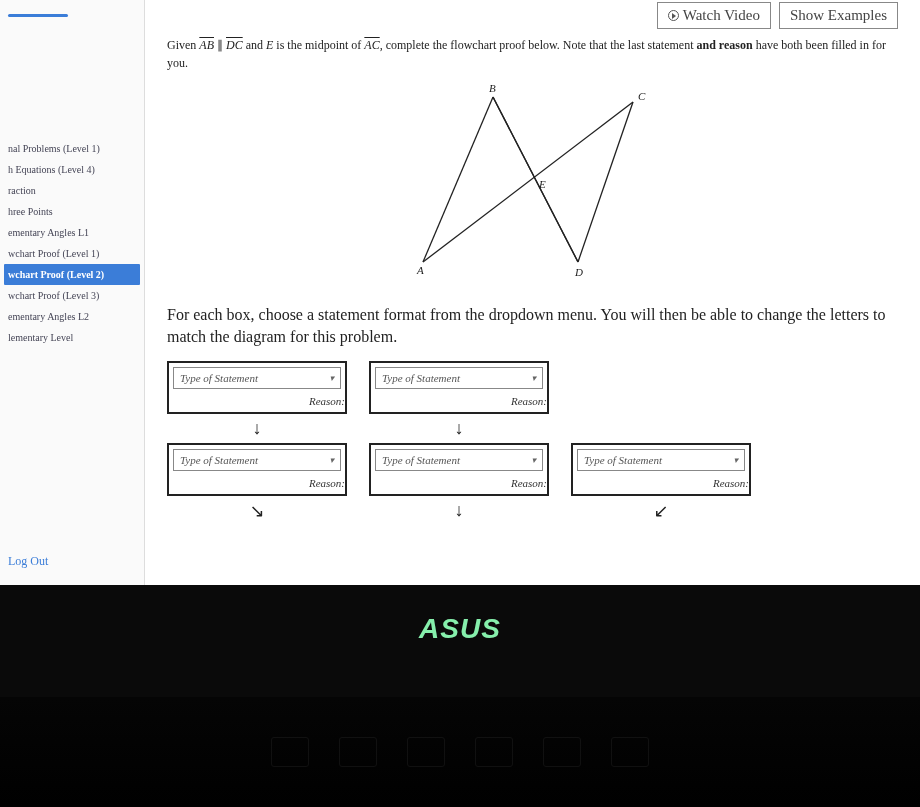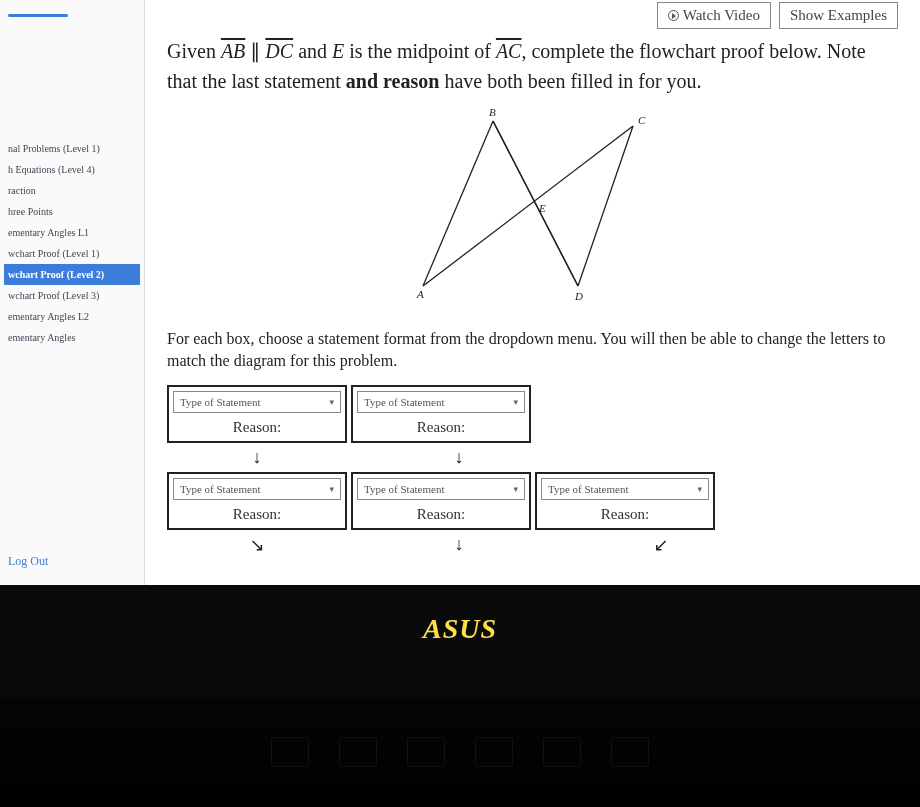--- a/index.html
+++ b/index.html
@@ -15,45 +15,45 @@
   .sidebar-bottom { margin-top: auto; padding: 8px 4px; }
   .logout { color: #3b7dd8; font-size: 12px; cursor: pointer; }
   
   .main { flex: 1; padding: 8px 22px; position: relative; overflow: hidden; }
   
   .top-buttons { position: absolute; top: 2px; right: 22px; display: flex; gap: 8px; }
   .top-btn { border: 1px solid #888; background: #fff; padding: 4px 10px; font-size: 15px; color: #444; cursor: pointer; display: flex; align-items: center; gap: 4px; font-family: inherit; }
   .play-circle { width: 11px; height: 11px; border: 1px solid #555; border-radius: 50%; display: inline-flex; align-items: center; justify-content: center; }
   .play-circle .t { width:0;height:0;border-left:4px solid #555;border-top:3px solid transparent;border-bottom:3px solid transparent;margin-left:1px;}
   
-  .given-text { font-size: 20px; color: #222; line-height: 1.5; margin-bottom: 10px; margin-top: 28px; }
+  .given-text { font-size: 12px; color: #222; line-height: 1.5; margin-bottom: 10px; margin-top: 28px; }
   .given-text .overline { text-decoration: overline; font-style: italic; }
   .given-text .ital { font-style: italic; }
   
   .diagram-wrap { text-align: center; margin: 10px 0 18px 0; }
   .diagram { display: inline-block; }
   .diagram svg { }
   .pt-label { font-size: 11px; fill: #222; font-family: Georgia, serif; font-style: italic; }
   
   .instruction { font-size: 16px; color: #222; margin: 14px 0 12px 0; line-height: 1.4; }
   
   .flowchart { position: relative; }
-  .flow-row { display: flex; gap: 4px; margin-bottom: 4px; justify-content: flex-start; }
+  .flow-row { display: flex; gap: 22px; margin-bottom: 4px; justify-content: flex-start; font-style: italic; }
   .flow-row.row2 { }
   .flow-box { width: 180px; border: 2px solid #222; background: #fff; position: relative; }
   .flow-stmt { border: 1px solid #888; margin: 4px; padding: 4px 6px; font-size: 11px; color: #555; display: flex; justify-content: space-between; align-items: center; cursor: pointer; background: #fff; }
   .flow-stmt .caret { font-size: 9px; color: #666; }
-  .flow-reason { text-align: center; font-size: 15px; color: #333; padding: 2px 0 5px 0; }
+  .flow-reason { text-align: right; font-size: 11px; color: #333; padding: 2px 0 5px 0; }
   
   .arrow-row { display: flex; gap: 22px; margin: 4px 0; }
   .arrow-cell { width: 180px; text-align: center; font-size: 18px; color: #222; }
   
   
   .bezel { background: #0a0a0a; height: 222px; position: relative; }
-  .bezel-logo { position: absolute; top: 28px; left: 50%; transform: translateX(-50%); color: #fde047; font-family: Liberation Serif, serif; font-weight: bold; font-size: 28px; letter-spacing: 1px; font-style: italic; }
+  .bezel-logo { position: absolute; top: 28px; left: 50%; transform: translateX(-50%); color: #86efac; font-family: Liberation Sans, sans-serif; font-weight: bold; font-size: 28px; letter-spacing: 1px; font-style: italic; }
   .keyboard { position: absolute; bottom: 0; left: 0; right: 0; height: 110px; background: linear-gradient(#050505,#000); }
   .keys { display:flex; gap:30px; justify-content:center; padding-top:40px; opacity:.3;}
   .key{width:38px;height:30px;border:1px solid #333;border-radius:3px;color:#777;font-size:11px;display:flex;align-items:center;justify-content:center;font-family:Arial;}
 </style>
 </head>
 <body>
 
 <div class="screen">
 
   <div class="sidebar">
@@ -62,21 +62,21 @@
     </div>
     <div class="sidebar-item">nal Problems (Level 1)</div>
     <div class="sidebar-item">h Equations (Level 4)</div>
     <div class="sidebar-item">raction</div>
     <div class="sidebar-item">hree Points</div>
     <div class="sidebar-item">ementary Angles L1</div>
     <div class="sidebar-item">wchart Proof (Level 1)</div>
     <div class="sidebar-item active">wchart Proof (Level 2)</div>
     <div class="sidebar-item">wchart Proof (Level 3)</div>
     <div class="sidebar-item">ementary Angles L2</div>
-    <div class="sidebar-item">ementary Angles</div>
+    <div class="sidebar-item">lementary Level</div>
     <div class="sidebar-bottom">
       <span class="logout">Log Out</span>
     </div>
   </div>
 
   <div class="main">
 
     <div class="top-buttons">
       <button class="top-btn">
         <span class="play-circle">

